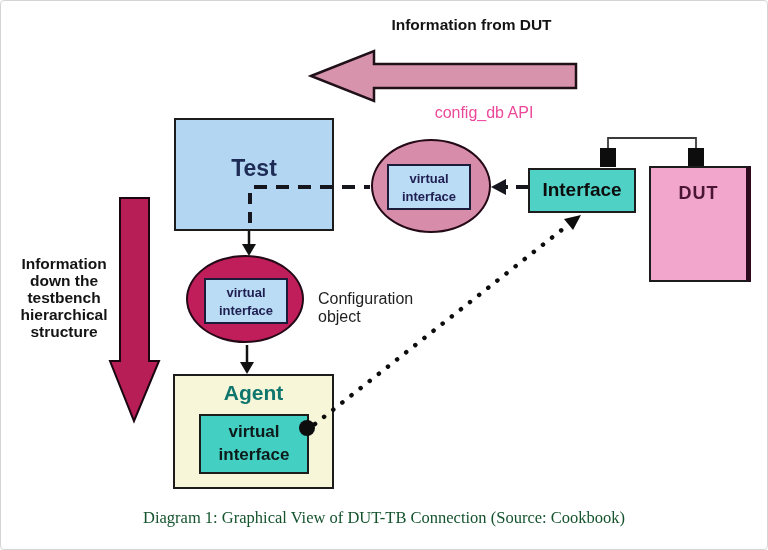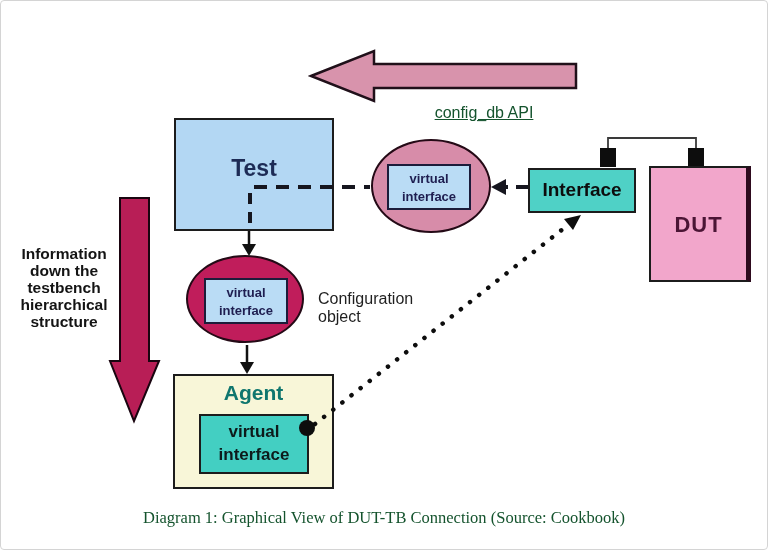--- a/index.html
+++ b/index.html
@@ -11,40 +11,40 @@
   .abs{position:absolute;box-sizing:border-box;}
   .box{border:2px solid #1c1c1c;}
   .center{text-align:center;}
 
   
   .test-box{left:173px;top:117px;width:160px;height:113px;}
   .test-label{width:100%;padding-top:35px;font-size:23px;font-weight:bold;color:#1d2b55;}
   .interface-box{left:527px;top:167px;width:108px;height:45px;border-width:2.5px;}
   .interface-label{width:100%;line-height:39px;font-size:19px;font-weight:bold;color:#0d0d0d;}
   .dut-box{left:648px;top:165px;width:102px;height:116px;border-right-width:5px;border-right-color:#2e0a1e;}
-  .dut-label{width:100%;padding-top:44px;font-size:22px;font-weight:bold;color:#4b1535;letter-spacing:1px;}
+  .dut-label{width:100%;padding-top:15px;font-size:18px;font-weight:bold;color:#4b1535;letter-spacing:1px;}
   .agent-box{left:172px;top:373px;width:161px;height:115px;}
   .agent-label{width:100%;padding-top:5px;font-size:21px;font-weight:bold;color:#0f766e;}
   .agent-vi-box{left:198px;top:413px;width:110px;height:60px;border-width:2.5px;padding-top:5px;
     font-size:17px;font-weight:bold;color:#0d1b1b;line-height:1.35;}
 
   
   .ellipse{border-radius:50%;border:2.5px solid #240a16;}
   .config-ellipse{left:370px;top:138px;width:120px;height:94px;}
   .configuration-ellipse{left:185px;top:254px;width:118px;height:88px;}
   .vi-box{width:84px;height:46px;border:2.5px solid #1c1c3a;padding-top:4px;
     font-size:13px;font-weight:600;color:#1e1e50;line-height:1.35;}
   .vi-box-1{left:386px;top:163px;}
   .vi-box-2{left:203px;top:277px;}
 
   
   .flow-label{font-size:15.5px;font-weight:bold;color:#141414;line-height:17px;}
   .top-arrow-label{left:368px;top:15px;width:205px;}
-  .left-arrow-label{left:8px;top:244px;width:110px;}
-  .config-db-label{left:405px;top:103px;width:156px;font-size:16px;color:#14532d;text-decoration:underline;}
+  .left-arrow-label{left:8px;top:254px;width:110px;}
+  .config-db-label{left:405px;top:103px;width:156px;font-size:16px;color:#ec4899;}
   .configuration-object-label{left:317px;top:283px;width:130px;font-size:16px;color:#1f1f1f;line-height:1.15;margin-top:6px;}
   .caption{left:0;top:507px;width:766px;font-family:"Liberation Serif",serif;
     font-size:16.5px;color:#14532d;}
 
   .line{display:block;}
   #connector-layer{position:absolute;left:0;top:0;z-index:5;pointer-events:none;}
 </style>
 </head>
 <body>
 
@@ -95,20 +95,21 @@
     <line x1="248" y1="230" x2="248" y2="244" stroke="#111111" stroke-width="2.5"></line>
     <polygon points="241,243 255,243 248,255" fill="#111111"></polygon>
     <line x1="246" y1="344" x2="246" y2="362" stroke="#111111" stroke-width="2.5"></line>
     <polygon points="239,361 253,361 246,373" fill="#111111"></polygon>
     <line x1="314" y1="423" x2="567" y2="224" stroke="#0d0d0d" stroke-width="4.5" stroke-dasharray="0.1 11.5" stroke-linecap="round"></line>
     <polygon points="580,214 572,229 563,218" fill="#0d0d0d"></polygon>
     <circle cx="306" cy="427" r="8" fill="#0d0d0d"></circle>
   </svg>
 
   <div class="abs center flow-label top-arrow-label">
+    <span class="line">Information from DUT</span>
   </div>
 
   <div class="abs center flow-label left-arrow-label">
     <span class="line">Information</span>
     <span class="line">down the</span>
     <span class="line">testbench</span>
     <span class="line">hierarchical</span>
     <span class="line">structure</span>
   </div>
 

